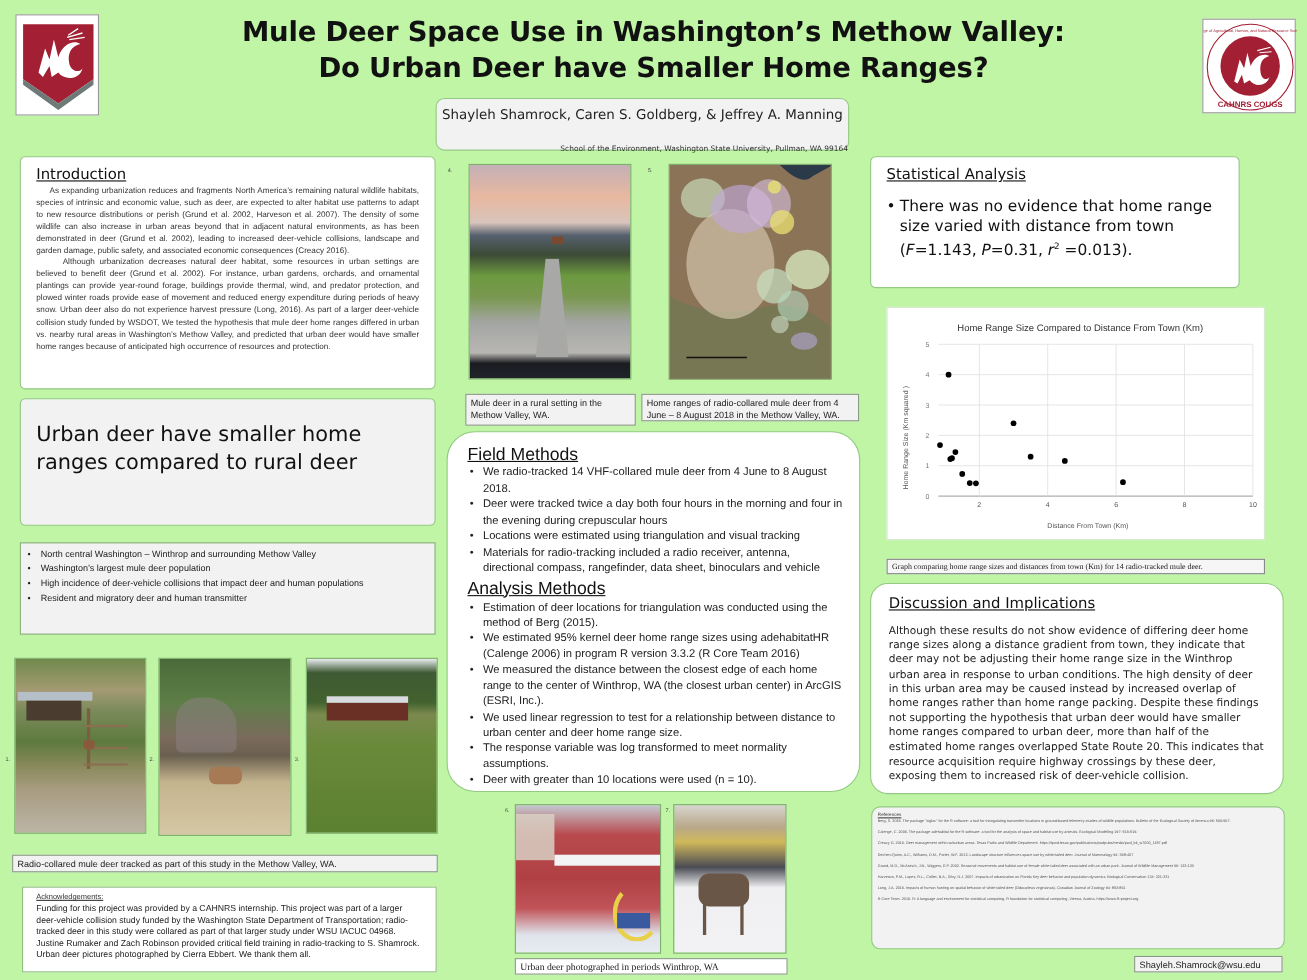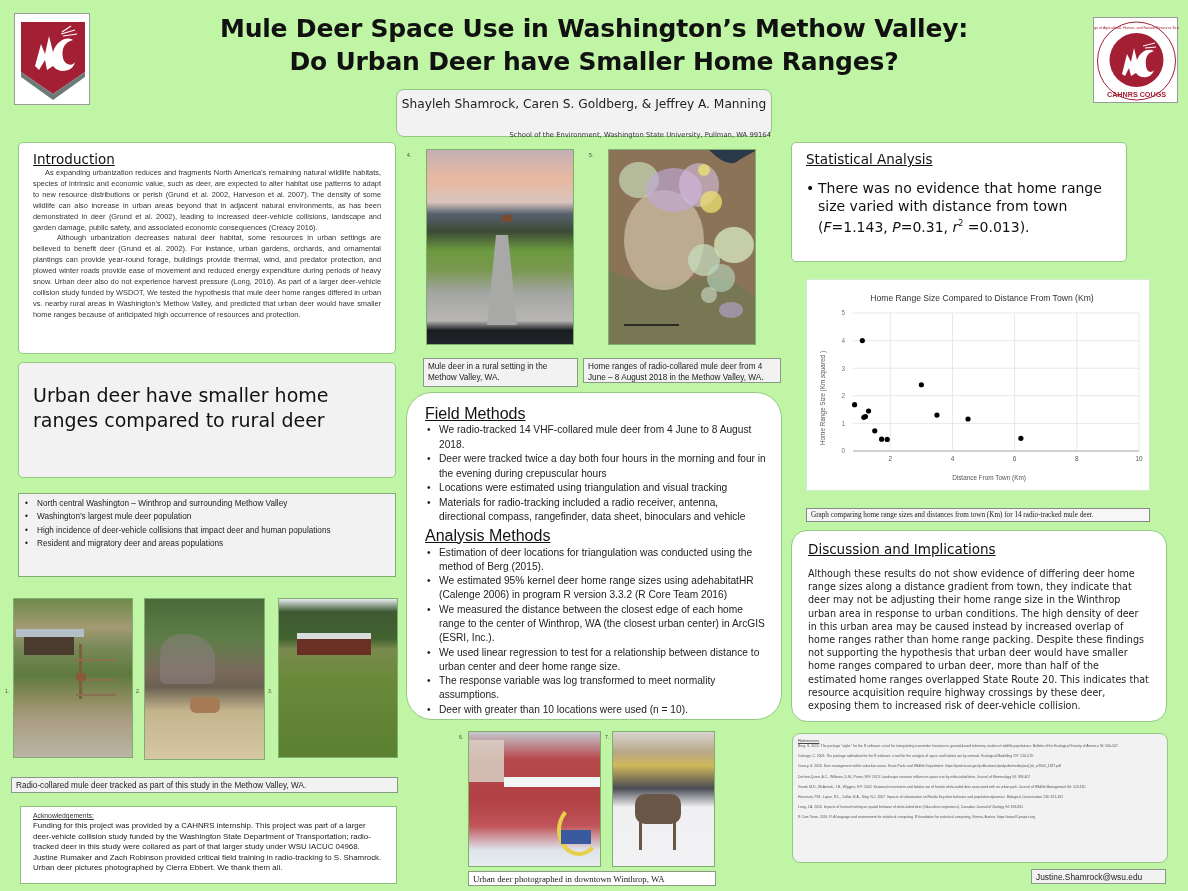--- a/index.html
+++ b/index.html
@@ -62,21 +62,21 @@
 
 <div class="panel" style="left:18px;top:362px;width:378px;height:116px;padding:20px 14px;">
   <div style="font-family:'DejaVu Sans',sans-serif;font-size:19px;line-height:25px;color:#111;width:310px;">Urban deer have smaller home ranges compared to rural deer</div>
 </div>
 
 <div class="panel panel-sq" style="left:18px;top:493px;width:378px;height:84px;padding:3px 4px;border-color:#7fae6f;">
   <ul class="bul" style="font-size:8.2px;line-height:13.3px;color:#222;">
     <li>North central Washington – Winthrop and surrounding Methow Valley</li>
     <li>Washington’s largest mule deer population</li>
     <li>High incidence of deer-vehicle collisions that impact deer and human populations</li>
-    <li>Resident and migratory deer and areas populations</li>
+    <li>Resident and migratory deer and human transmitter</li>
   </ul>
 </div>
 
 <span class="num" style="left:5px;top:688px;">1.</span>
 <div class="photo" style="left:13px;top:598px;width:120px;height:160px;background:linear-gradient(180deg,#6f8a4c 0%,#a49a73 18%,#7a8a5a 30%,#5e7a3e 48%,#8a8a5c 62%,#a89c80 75%,#bcb5a6 100%);">
   <div style="position:absolute;left:2px;top:30px;width:68px;height:8px;background:#b4bfc8;"></div>
   <div style="position:absolute;left:10px;top:38px;width:50px;height:18px;background:#4a3c2e;"></div>
   <div style="position:absolute;left:65px;top:45px;width:3px;height:55px;background:#7a6040;"></div>
   <div style="position:absolute;left:62px;top:60px;width:40px;height:2px;background:#8a7050;"></div>
   <div style="position:absolute;left:62px;top:80px;width:40px;height:2px;background:#8a7050;"></div>
@@ -153,21 +153,21 @@
   <div style="position:absolute;left:35px;top:45px;width:98px;height:10px;background:#f2f4f6;"></div>
   <div style="position:absolute;left:88px;top:72px;width:44px;height:52px;border:4px solid #e8d04a;border-radius:50%;border-right-color:transparent;border-top-color:transparent;"></div>
   <div style="position:absolute;left:92px;top:98px;width:30px;height:14px;background:#3a5aa0;"></div>
 </div>
 <span class="num" style="left:605px;top:734px;">7.</span>
 <div class="photo" style="left:612px;top:731px;width:103px;height:136px;background:linear-gradient(180deg,#d8d4d0 0%,#b8a888 15%,#d0b85a 25%,#4a4c54 42%,#f0f0f2 56%,#f2f2f4 100%);">
   <div style="position:absolute;left:22px;top:62px;width:46px;height:30px;background:#6a5646;border-radius:10px;"></div>
   <div style="position:absolute;left:26px;top:90px;width:3px;height:28px;background:#6a5646;"></div>
   <div style="position:absolute;left:60px;top:90px;width:3px;height:28px;background:#6a5646;"></div>
 </div>
-<div class="caption" style="left:468px;top:871px;width:248px;height:15px;font-family:'Liberation Serif',serif;font-size:8.8px;line-height:10px;background:#fff;">Urban deer photographed in downtown Winthrop, WA</div>
+<div class="caption" style="left:468px;top:871px;width:248px;height:15px;font-family:'Liberation Serif',serif;font-size:8.8px;line-height:10px;background:#fff;">Urban deer photographed in periods Winthrop, WA</div>
 
 <div class="panel panel-white" style="left:791px;top:142px;width:336px;height:120px;padding:8px 14px;">
   <div class="hdr" style="font-size:13.5px;margin-bottom:12px;">Statistical Analysis</div>
   <div style="font-family:'DejaVu Sans',sans-serif;font-size:14px;line-height:18px;color:#111;position:relative;padding-left:12px;">
     <span style="position:absolute;left:0;top:0;">•</span>
     <span>There was no evidence that home range size varied with distance from town</span>
     <div>(<i>F</i><span>=1.143, </span><i>P</i><span>=0.31, </span><i>r</i><sup style="font-size:8px;">2</sup><span> =0.013).</span></div>
   </div>
 </div>
 
@@ -230,13 +230,13 @@
   <p>Berg, S. 2015. The package "sigloc" for the R software: a tool for triangulating transmitter locations in ground-based telemetry studies of wildlife populations. Bulletin of the Ecological Society of America 96: 500-507.</p>
   <p>Calenge, C. 2006. The package adehabitat for the R software: a tool for the analysis of space and habitat use by animals. Ecological Modelling 197: 516-519.</p>
   <p>Creacy G. 2016. Deer management within suburban areas. Texas Parks and Wildlife Department. https://tpwd.texas.gov/publications/pwdpubs/media/pwd_bk_w7000_1187.pdf</p>
   <p>Dechen-Quinn, A.C., Williams, D.M., Porter, W.F. 2013. Landscape structure influences space use by white-tailed deer. Journal of Mammalogy 94: 398-407</p>
   <p>Grund, M.D., McAninch, J.B., Wiggers, E.P. 2002. Seasonal movements and habitat use of female white-tailed deer associated with an urban park. Journal of Wildlife Management 66: 123-130</p>
   <p>Harveson, P.M., Lopez, R.L., Collier, B.A., Silvy, N.J. 2007. Impacts of urbanization on Florida Key deer behavior and population dynamics. Biological Conservation 134: 321-331</p>
   <p>Long, J.A. 2016. Impacts of human hunting on spatial behavior of white-tailed deer (Odocoileus virginianus). Canadian Journal of Zoology 94: 853-861</p>
   <p>R Core Team. 2016. R: A language and environment for statistical computing. R foundation for statistical computing, Vienna, Austria. https://www.R-project.org</p>
 </div>
 
-<div class="caption" style="left:1031px;top:869px;width:135px;height:15px;font-size:8.4px;line-height:10px;">Justine.Shamrock@wsu.edu</div>
+<div class="caption" style="left:1031px;top:869px;width:135px;height:15px;font-size:8.4px;line-height:10px;">Shayleh.Shamrock@wsu.edu</div>
 
 </body></html>

